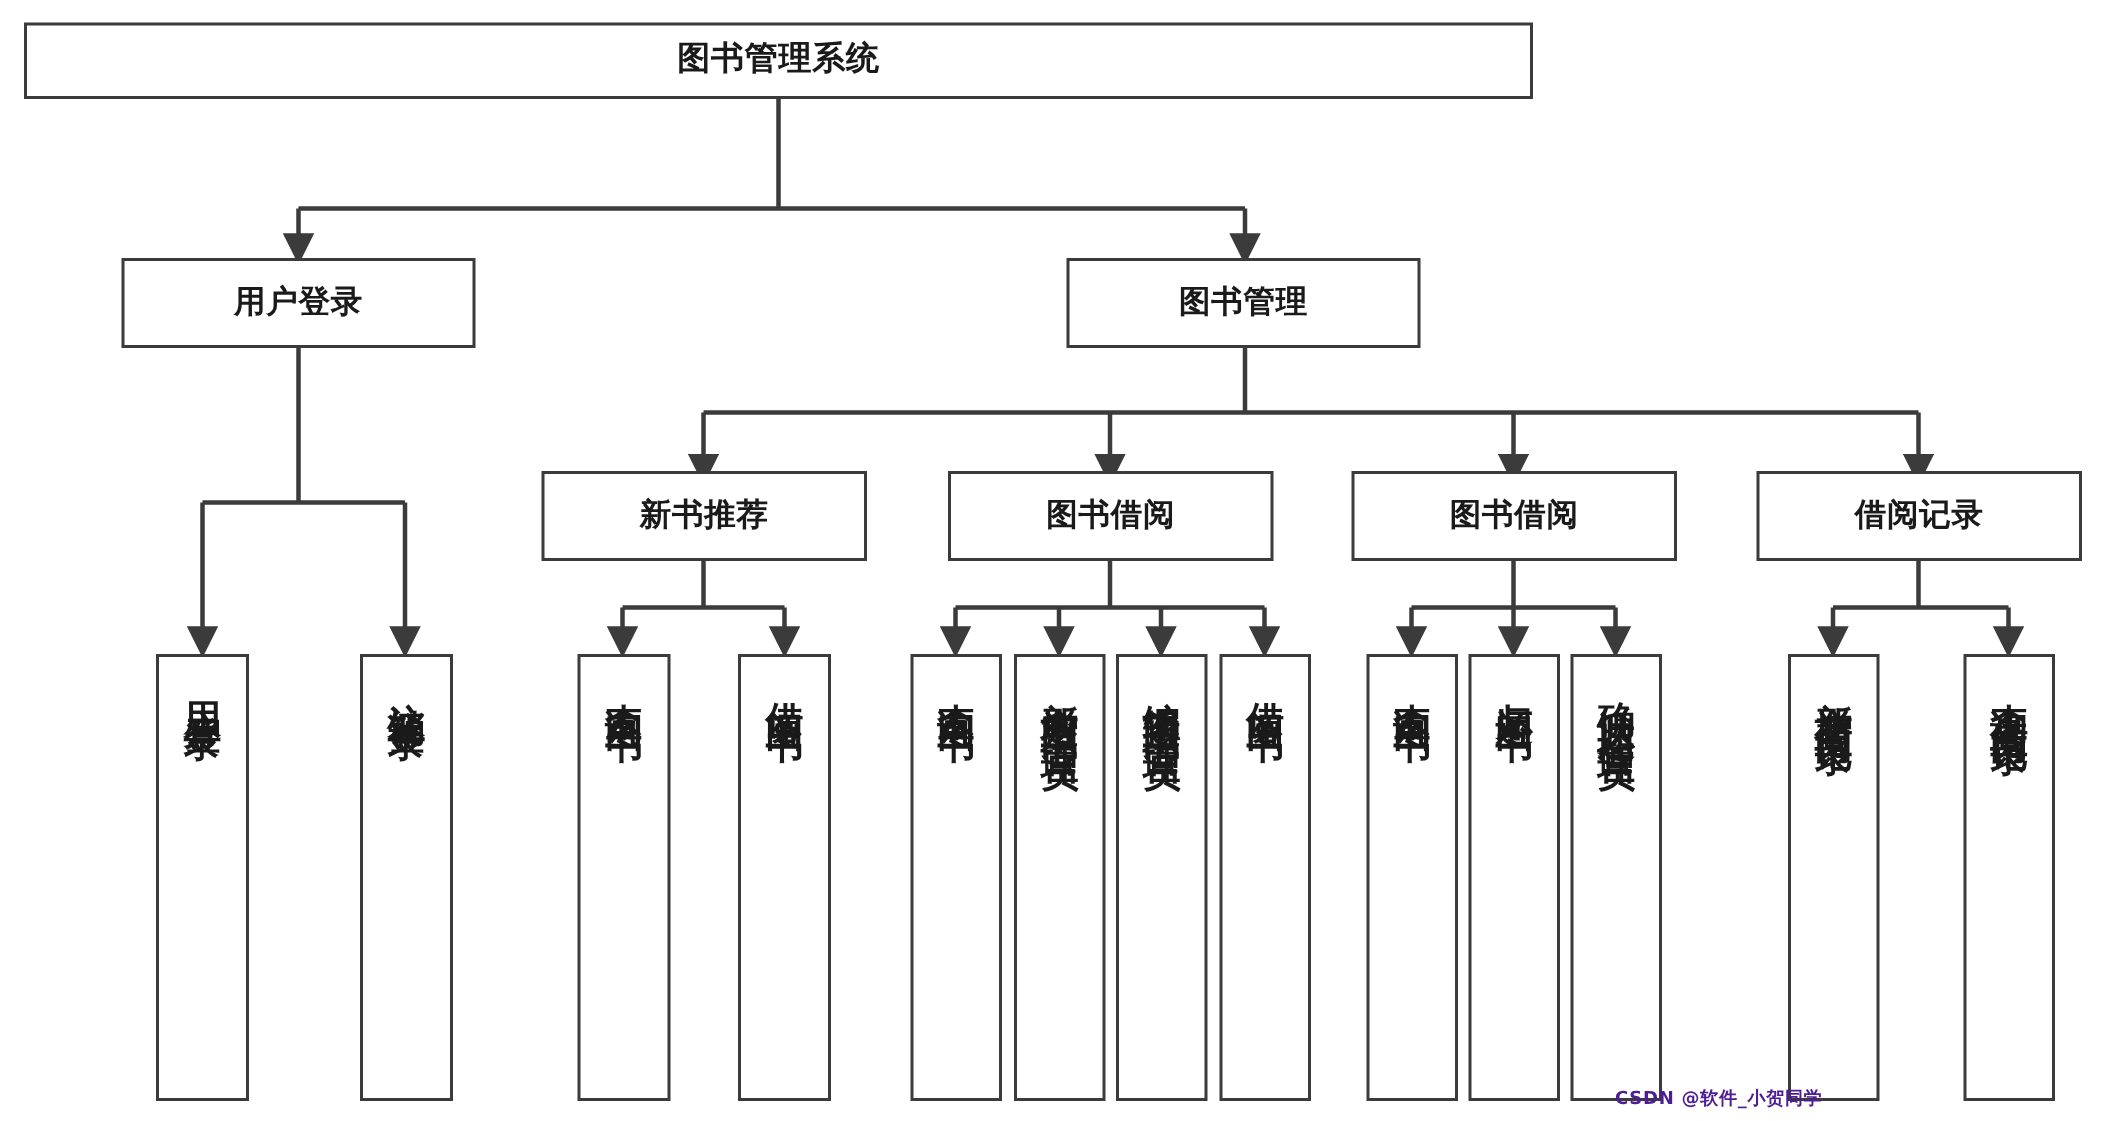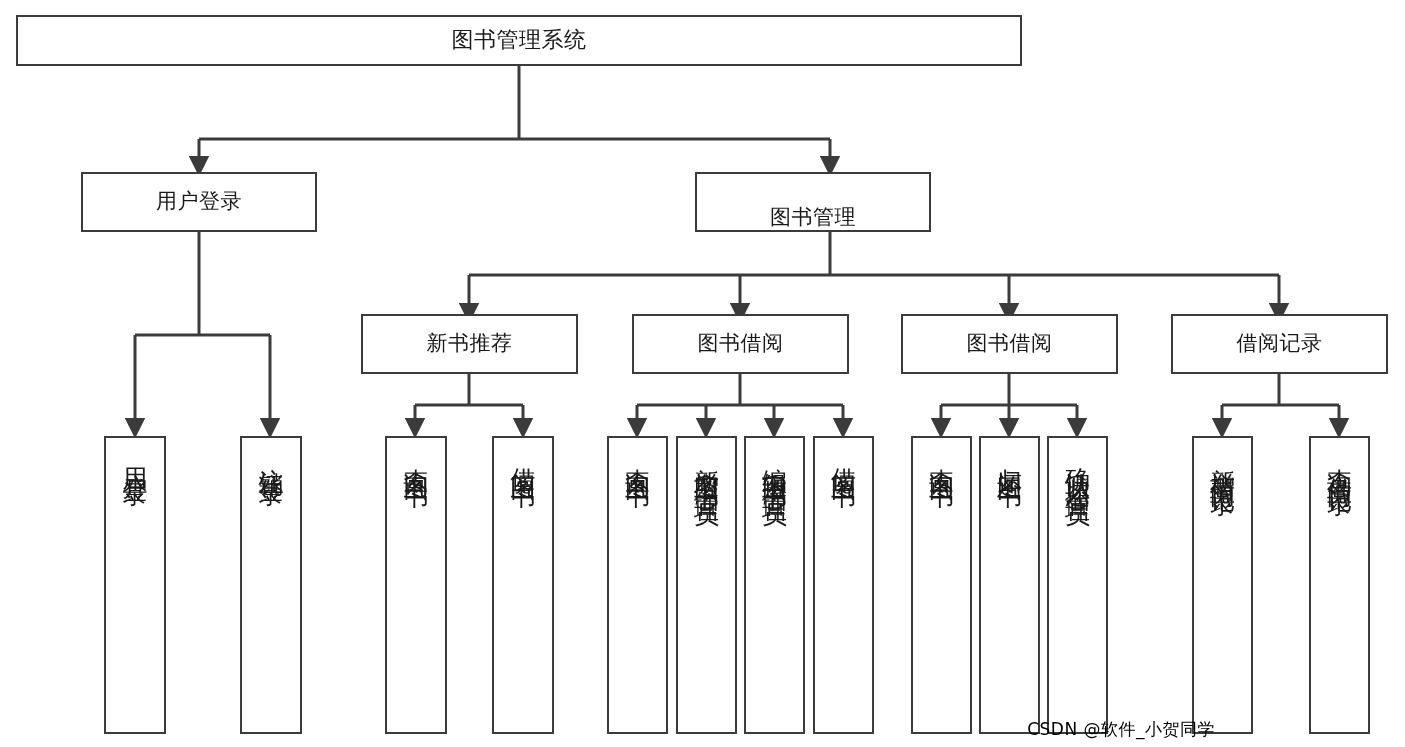--- a/index.html
+++ b/index.html
@@ -12,20 +12,21 @@
     font-family: "DejaVu Sans", "Liberation Sans", sans-serif;
     width: 1405px;
     height: 747px;
     overflow: hidden;
   }
   #canvas {
     position: relative;
     width: 1223px;
     height: 747px;
     background: #ffffff;
+    font-weight: bold;
   }
   #edges {
     position: absolute;
     left: 0;
     top: 0;
     width: 1405px;
     height: 747px;
     pointer-events: none;
   }
   .node {
@@ -63,22 +64,22 @@
     text-orientation: upright;
     font-size: 25px;
     line-height: 1;
     letter-spacing: 5px;
     white-space: nowrap;
   }
   .watermark {
     position: absolute;
     right: 8px;
     bottom: 6px;
-    font-size: 17px;
-    color: #000000;
+    font-size: 12px;
+    color: #4c1d95;
     letter-spacing: 0.5px;
     z-index: 5;
     white-space: nowrap;
   }
 </style>
 </head>
 <body>
 
 <div id="canvas">
 
@@ -132,21 +133,21 @@
     </g>
   </svg>
 
   <div class="node horiz root" style="left:16px; top:15px; width:1006px; height:51px;">
     <span class="node-label">图书管理系统</span>
   </div>
 
   <div class="node horiz" style="left:81px; top:172px; width:236px; height:60px;">
     <span class="node-label">用户登录</span>
   </div>
-  <div class="node horiz" style="left:695px; top:172px; width:236px; height:60px;align-items:flex-end;">
+  <div class="node horiz" style="left:711px; top:172px; width:236px; height:60px;">
     <span class="node-label">图书管理</span>
   </div>
 
   <div class="node horiz" style="left:632px; top:314px; width:217px; height:60px;">
     <span class="node-label">图书借阅</span>
   </div>
   <div class="node horiz" style="left:361px; top:314px; width:217px; height:60px;">
     <span class="node-label">新书推荐</span>
   </div>
   <div class="node horiz" style="left:901px; top:314px; width:217px; height:60px;">

